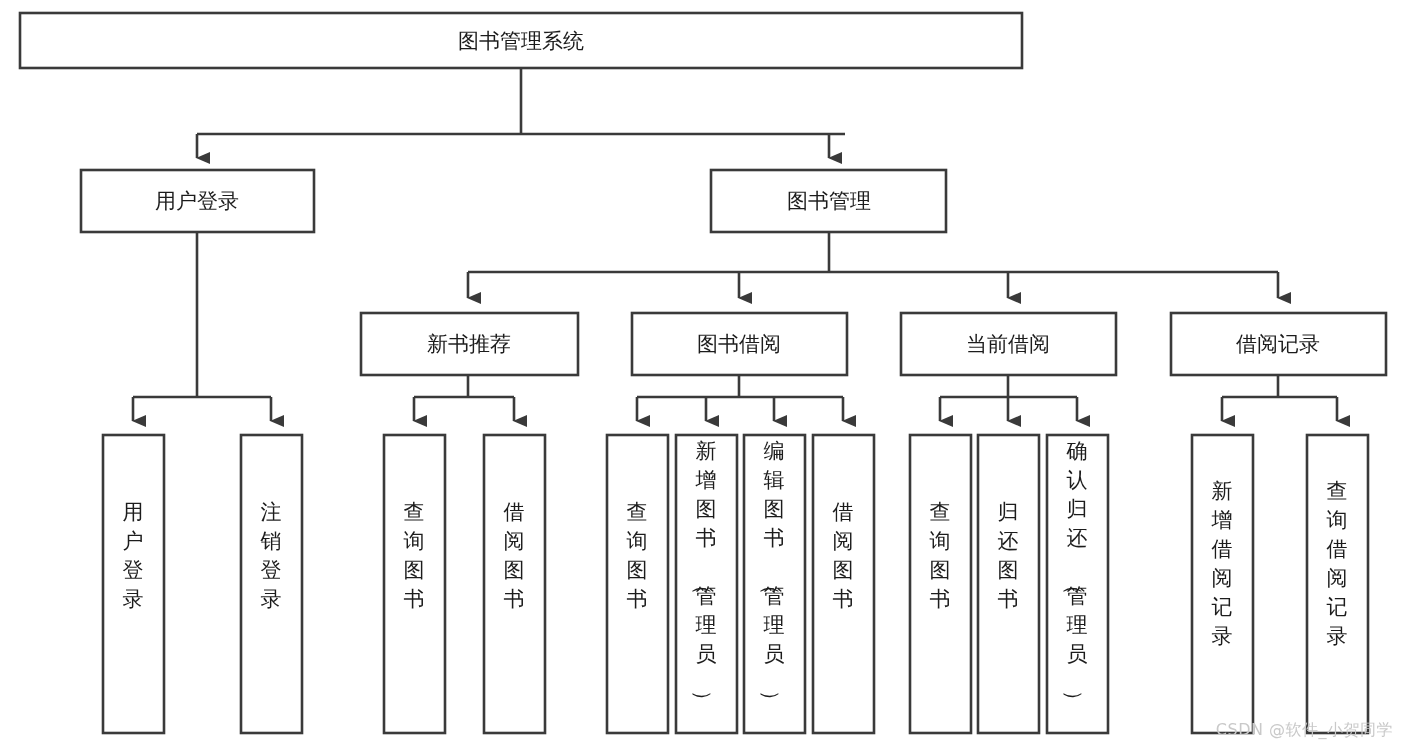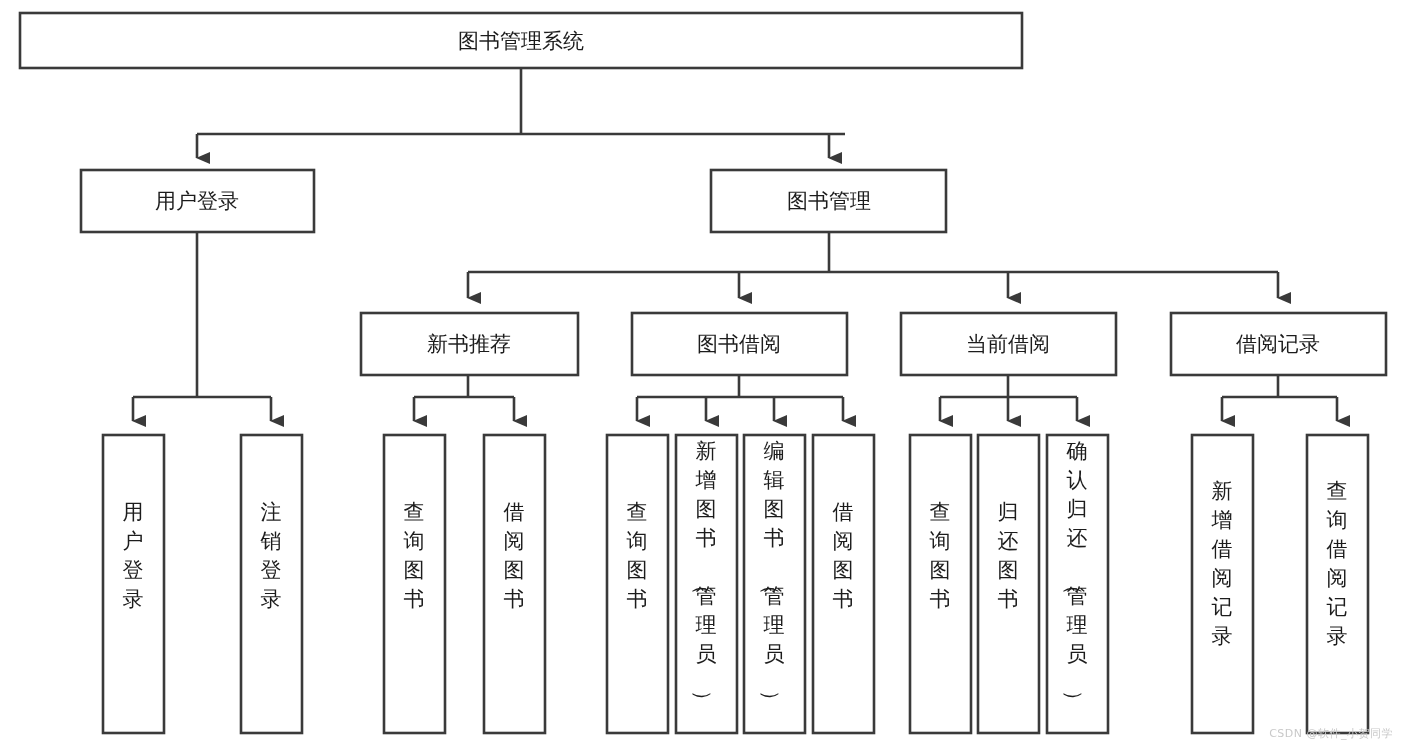--- a/index.html
+++ b/index.html
@@ -41,21 +41,21 @@
     stroke: #3a3a3a;
     stroke-width: 2.6;
     fill: none;
     stroke-linecap: butt;
   }
   .watermark {
     position: absolute;
     right: 12px;
     bottom: 6px;
     color: #c9c9c9;
-    font-size: 11px;
+    font-size: 16px;
     font-family: "DejaVu Sans", "Liberation Sans", sans-serif;
     letter-spacing: 0.5px;
     white-space: nowrap;
     user-select: none;
   }
 </style>
 </head>
 <body>
 
 <svg id="diagram" viewBox="0 0 1405 747" xmlns="http://www.w3.org/2000/svg">

